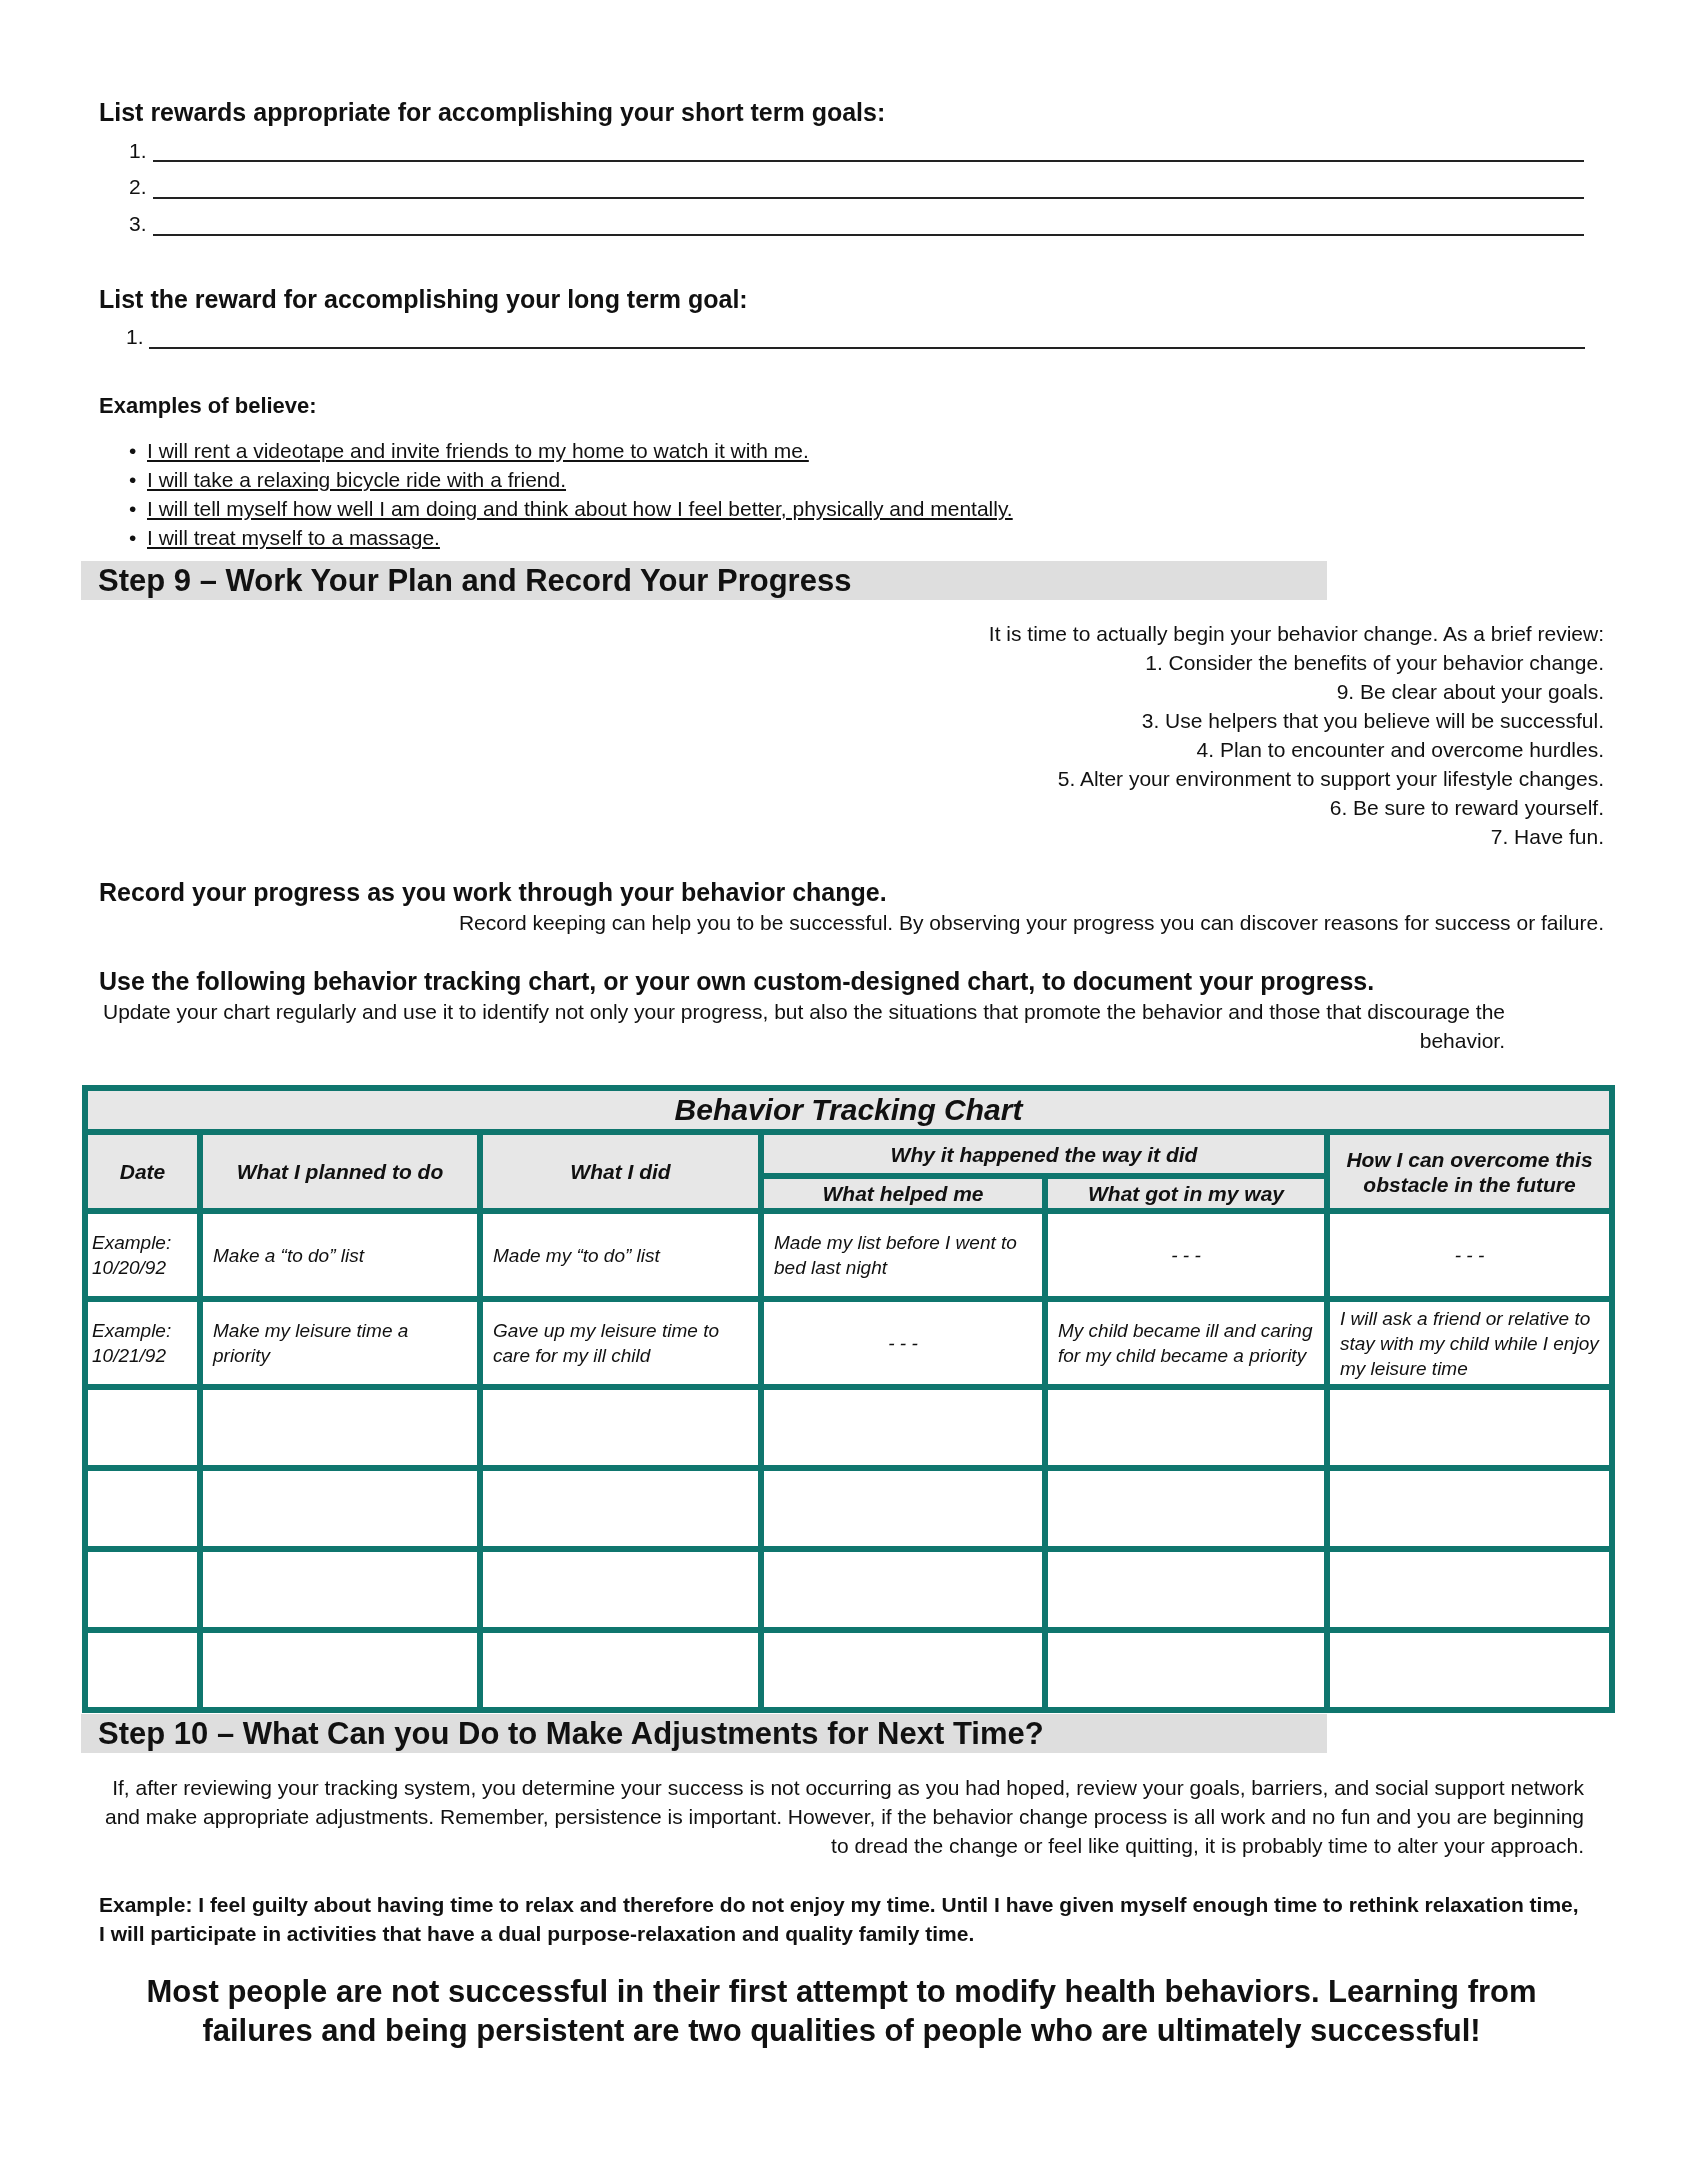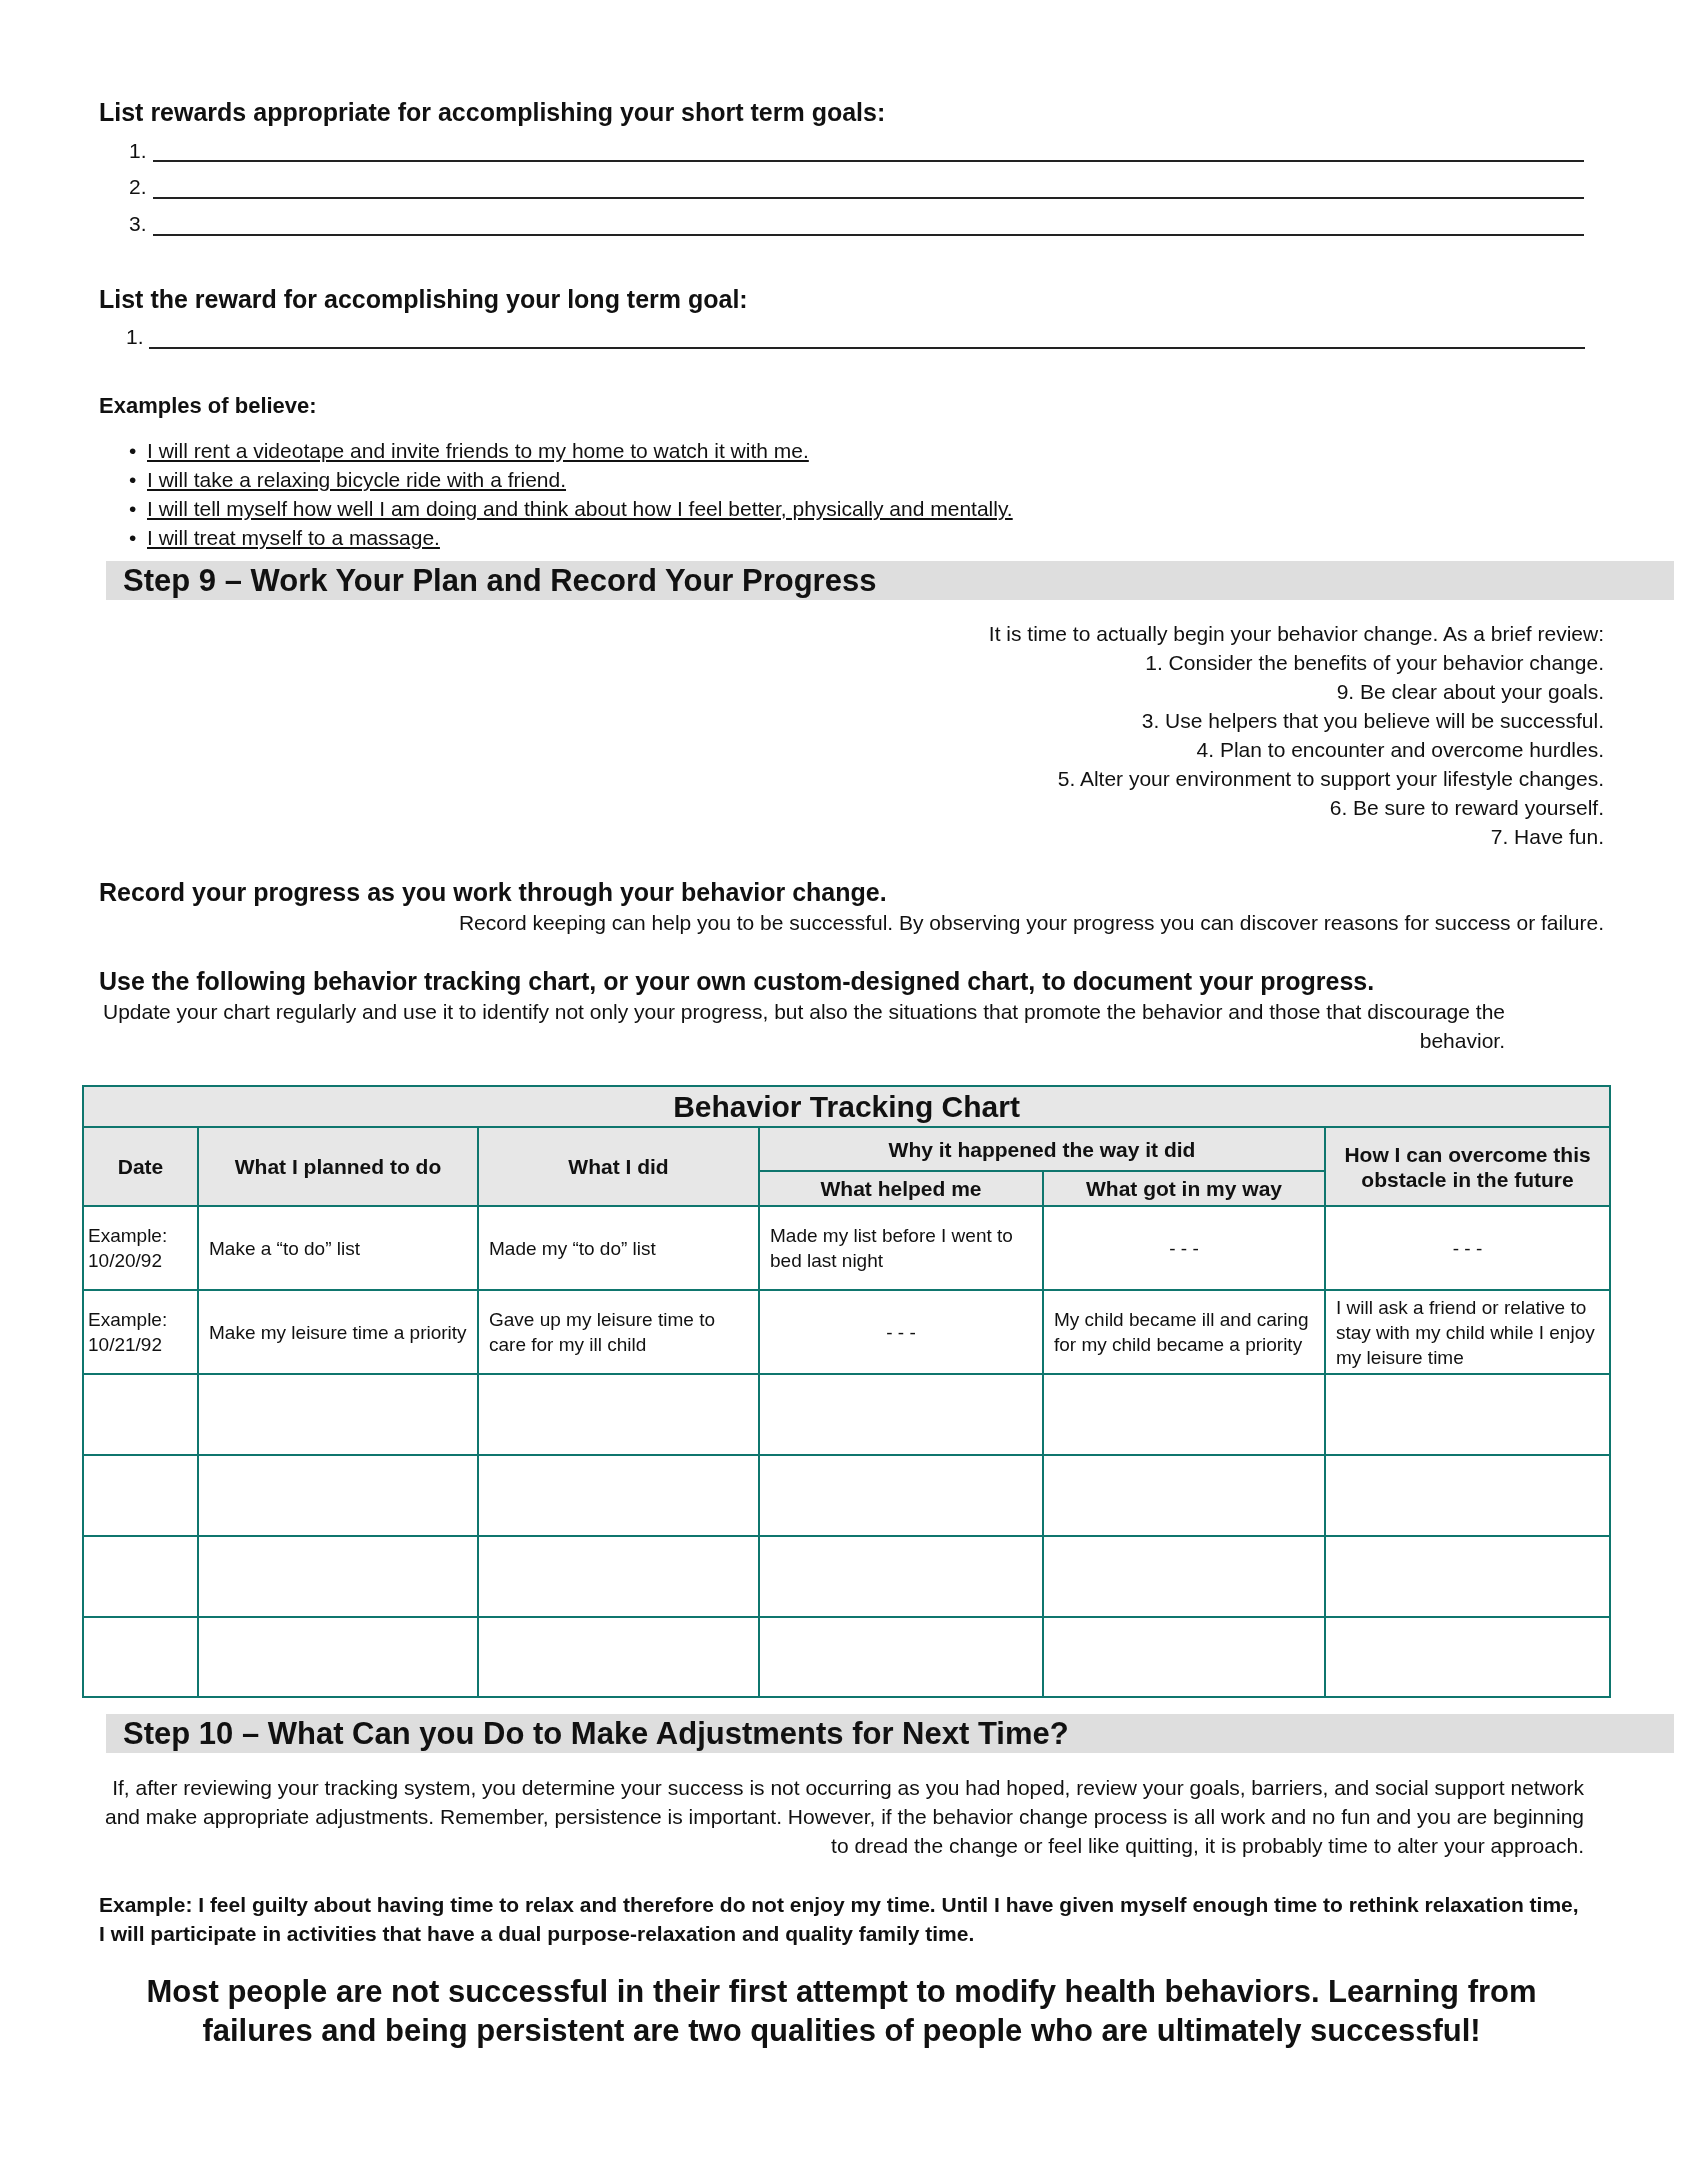--- a/index.html
+++ b/index.html
@@ -6,26 +6,26 @@
   body { width:1683px; height:2178px; position:relative; overflow:hidden;
          font-family:"Liberation Sans", sans-serif; color:#111; }
   .abs { position:absolute; }
   .h-bold { font-weight:bold; font-size:25px; line-height:30px; }
   .body-txt { font-size:21px; line-height:29px;text-align:right; }
   .fill-line { position:absolute; height:0; border-bottom:2px solid #222; }
   .num { position:absolute; font-size:21px; }
   .bullet-list { margin:16px; padding:0; list-style:none;text-decoration:underline; }
   .bullet-list li { position:relative; padding-left:18px; font-size:21px; line-height:29px; }
   .bullet-list li::before { content:"\2022"; position:absolute; left:0; top:0; }
-  .step-bar { position:absolute; left:81px; width:1568px; height:39px; background:#dedede;margin-left:25px; }
+  .step-bar { position:absolute; left:81px; width:1246px; height:39px; background:#dedede; }
   .step-bar span { position:absolute; left:17px; top:2px; font-weight:bold; font-size:31px; line-height:35px; }
   .num-list { margin:0; padding:0; list-style:none; }
   .num-list li { font-size:21px; line-height:29px; padding-left:26px; }
   table.chart { position:absolute; left:82px; top:1085px; width:1528px; border-collapse:collapse; table-layout:fixed; }
-  table.chart td, table.chart th { border:2px solid #0f766e; padding:0 10px; font-size:19px; line-height:25px; }
+  table.chart td, table.chart th { border:6px solid #0f766e; padding:0 10px; font-size:19px; line-height:25px;font-style:italic; }
   table.chart th { background:#e7e7e7; font-weight:bold; text-align:center; font-size:21px; }
   table.chart th.title { font-size:30px; height:38px; line-height:34px; }
   table.chart td { vertical-align:middle; text-align:left; }
   table.chart td.center { text-align:center; }
   table.chart td.date { text-align:left; padding:16px 4px; }
   .final { position:absolute; left:89px; width:1505px; top:1972px; text-align:center;
            font-weight:bold; font-size:31px; line-height:39px; }
 </style>
 </head>
 <body>

